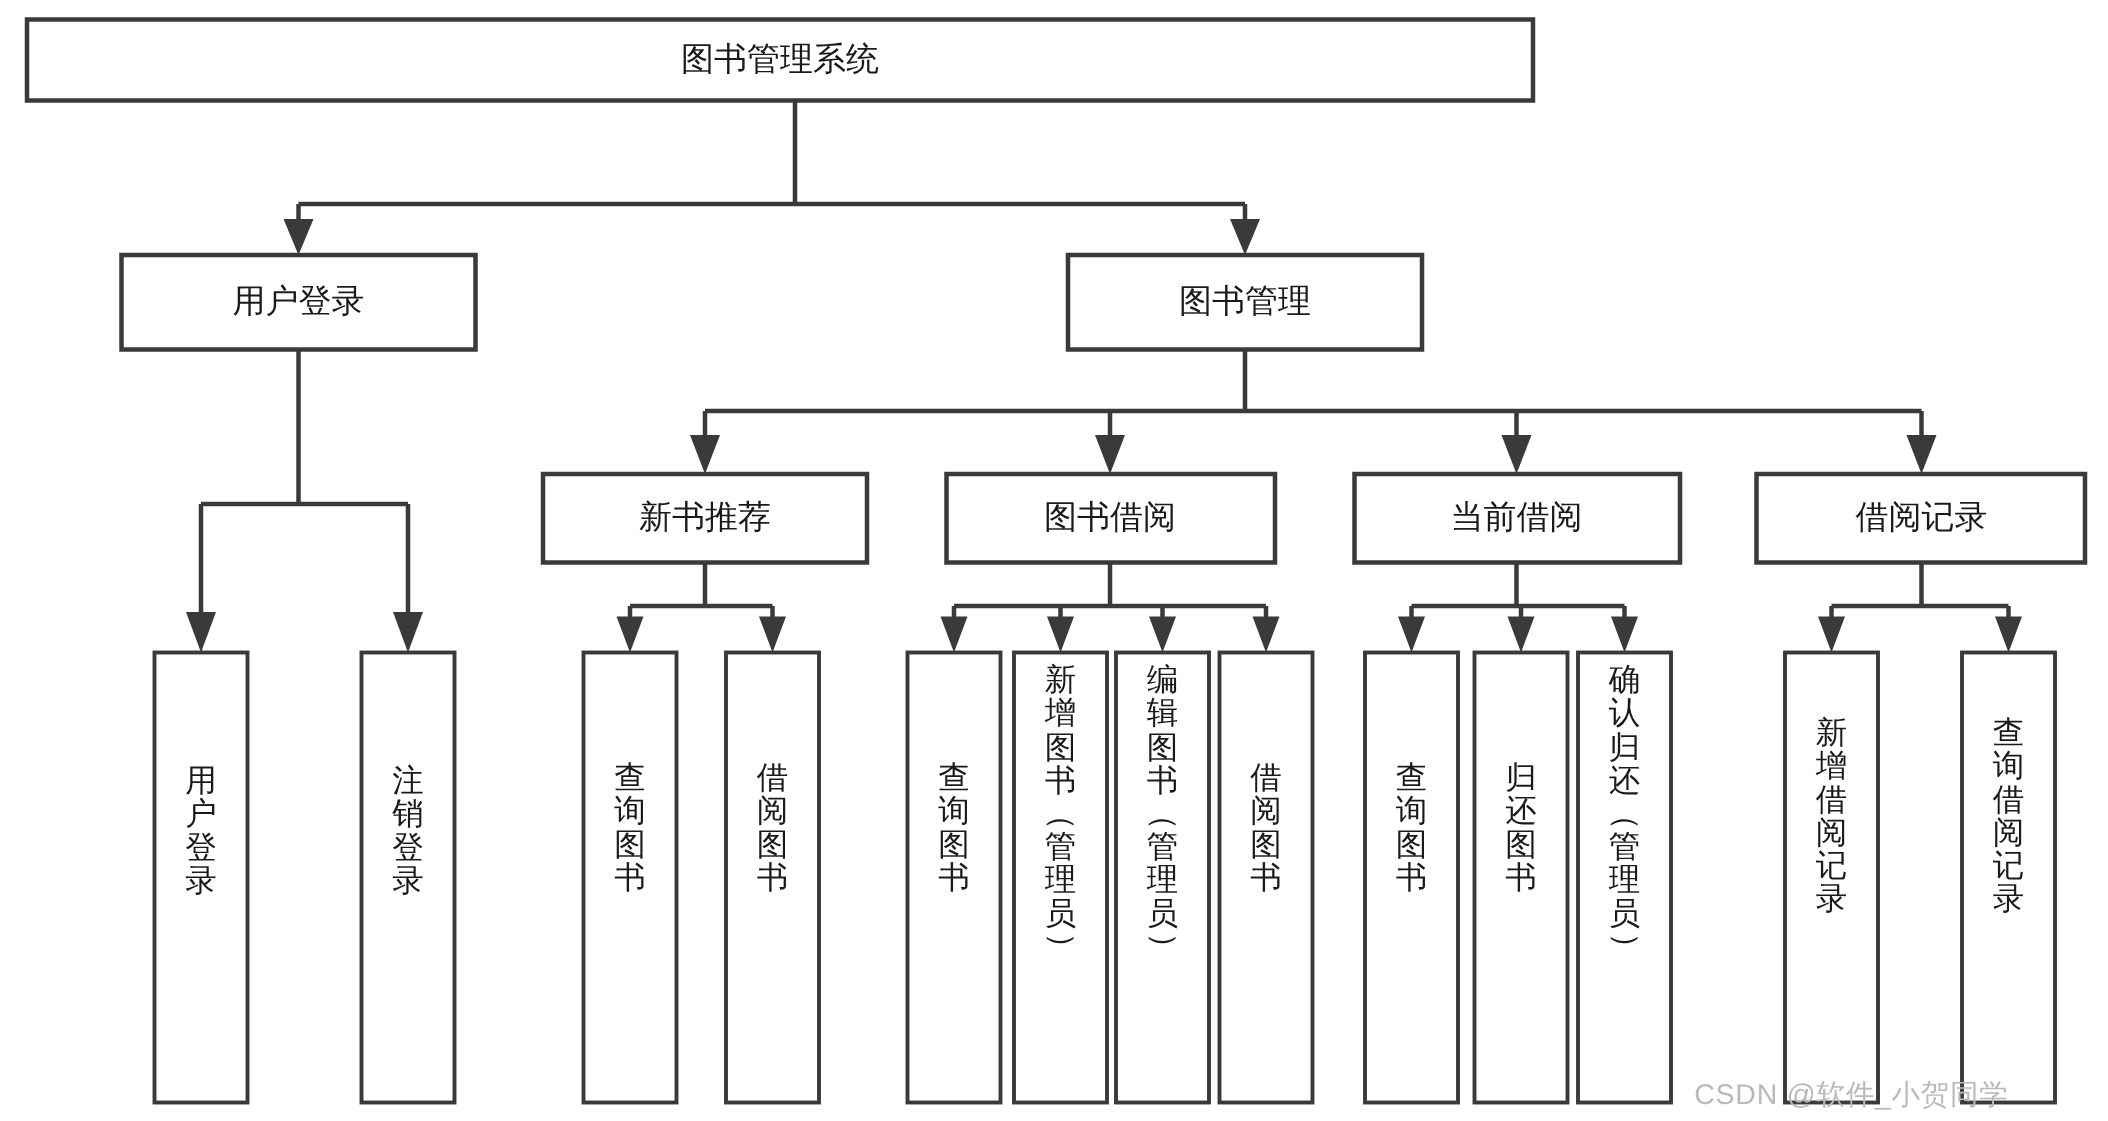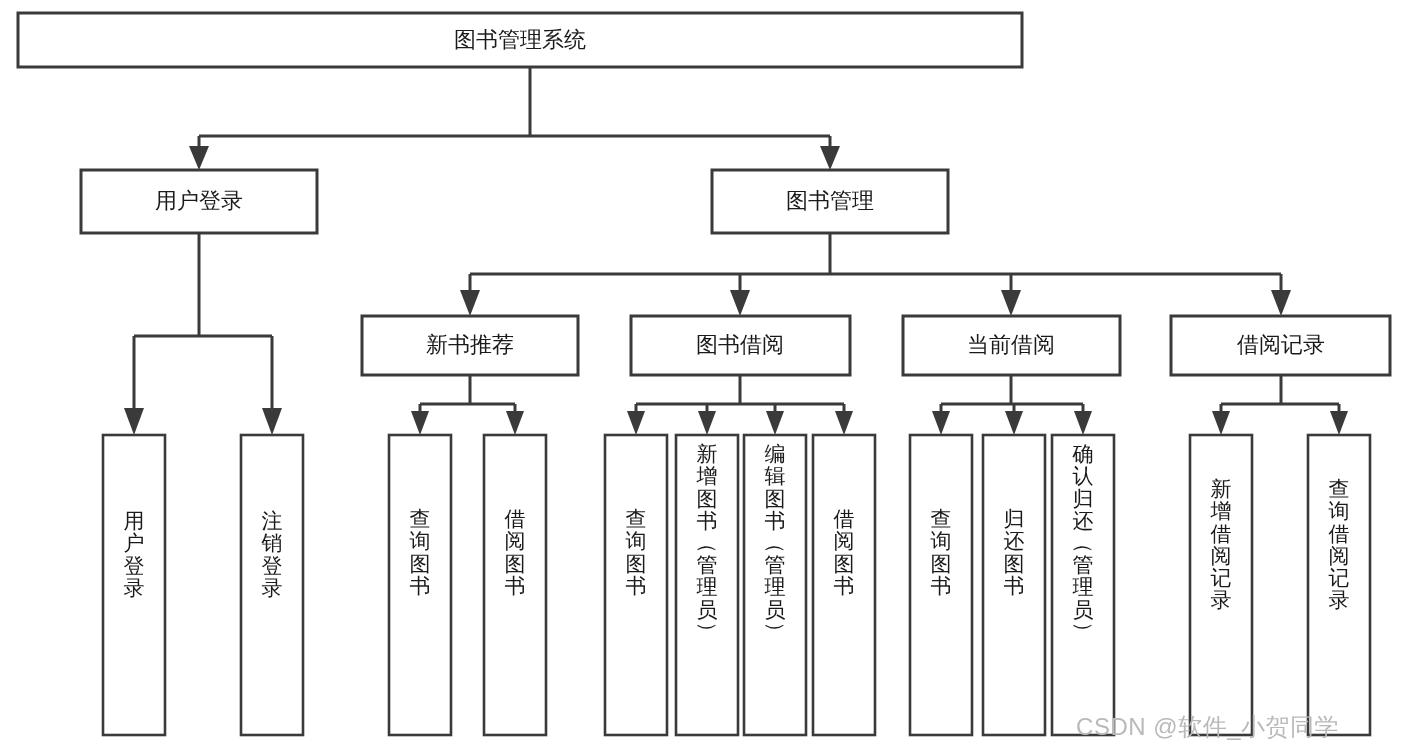--- a/index.html
+++ b/index.html
@@ -68,21 +68,21 @@
   }
   .vert-char {
     display: block;
     text-align: center;
   }
   .watermark {
     position: absolute;
     right: 8px;
     bottom: 4px;
     font-family: "Liberation Sans", "DejaVu Sans", sans-serif;
-    font-size: 24px;
+    font-size: 19px;
     color: #b9b9b9;
     letter-spacing: 0.5px;
     white-space: nowrap;
   }
 </style>
 </head>
 <body>
 
 <div id="diagram-root">
 

